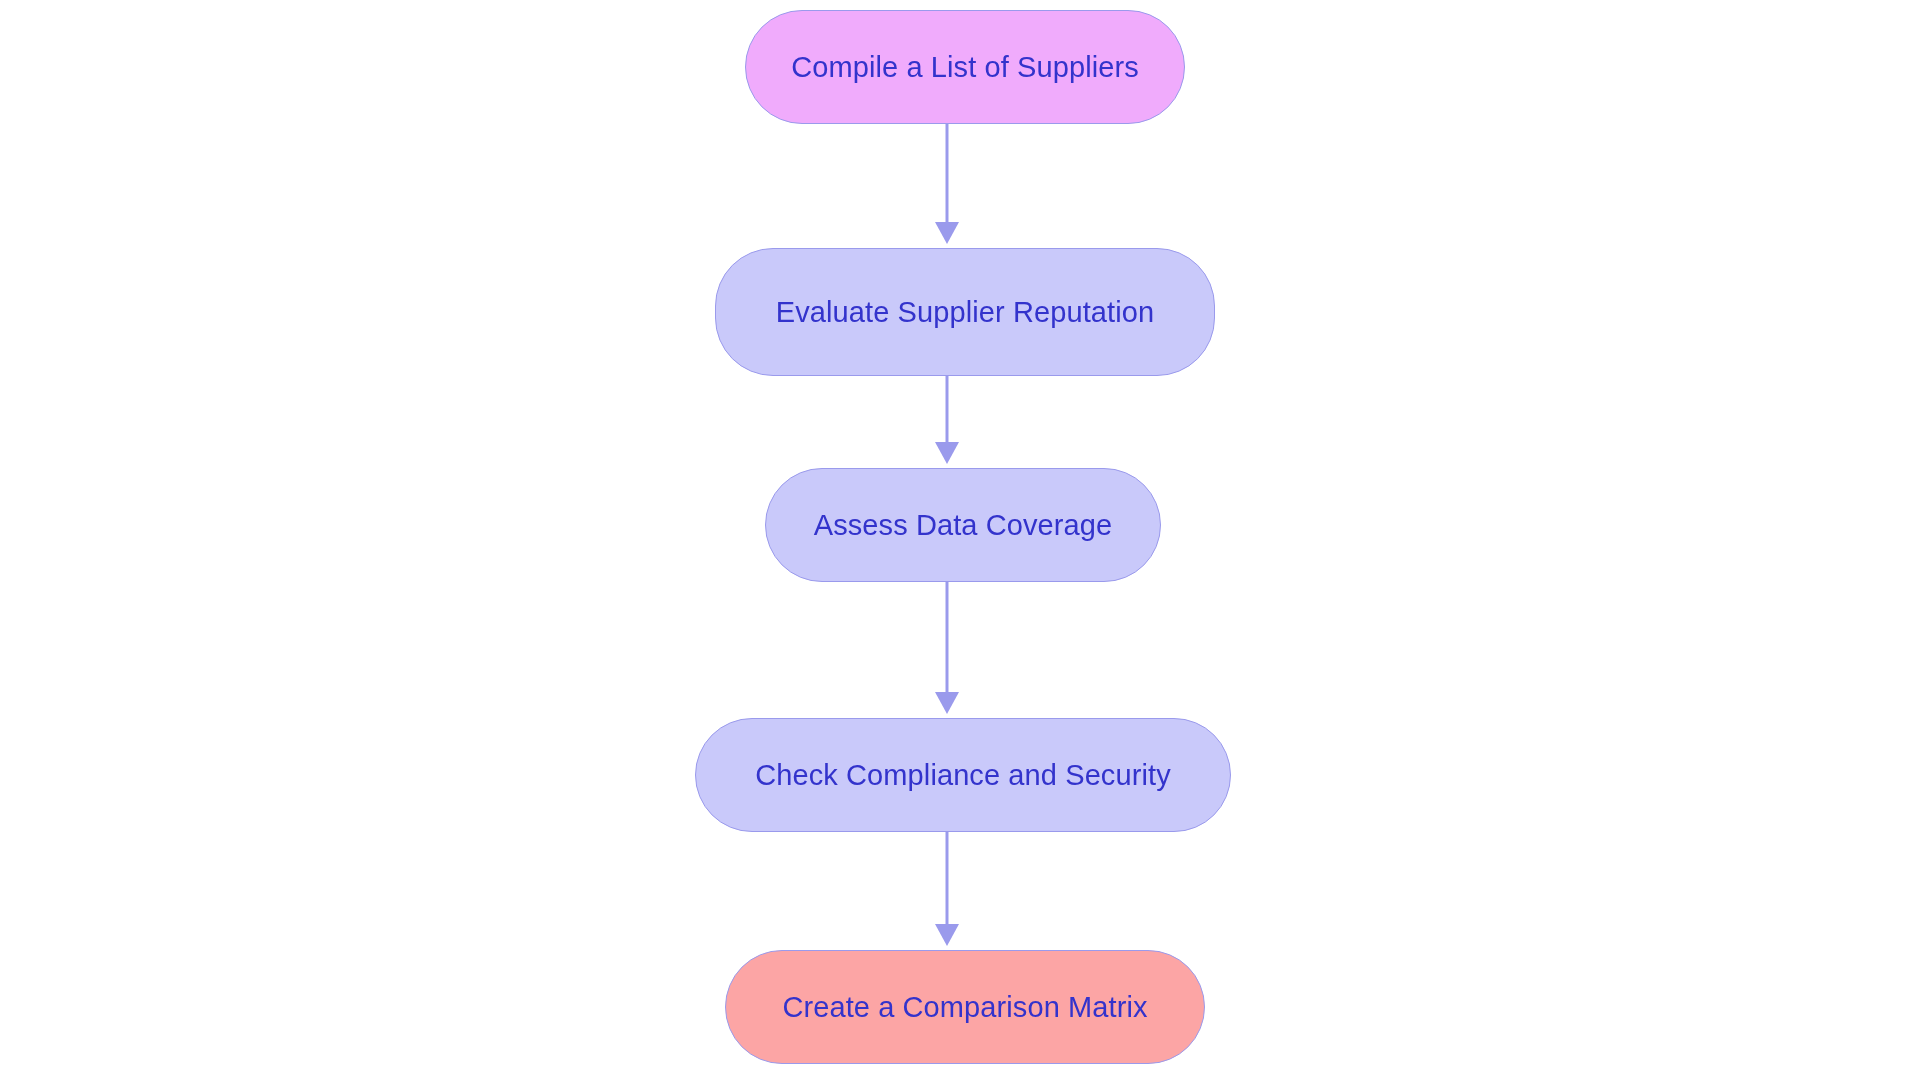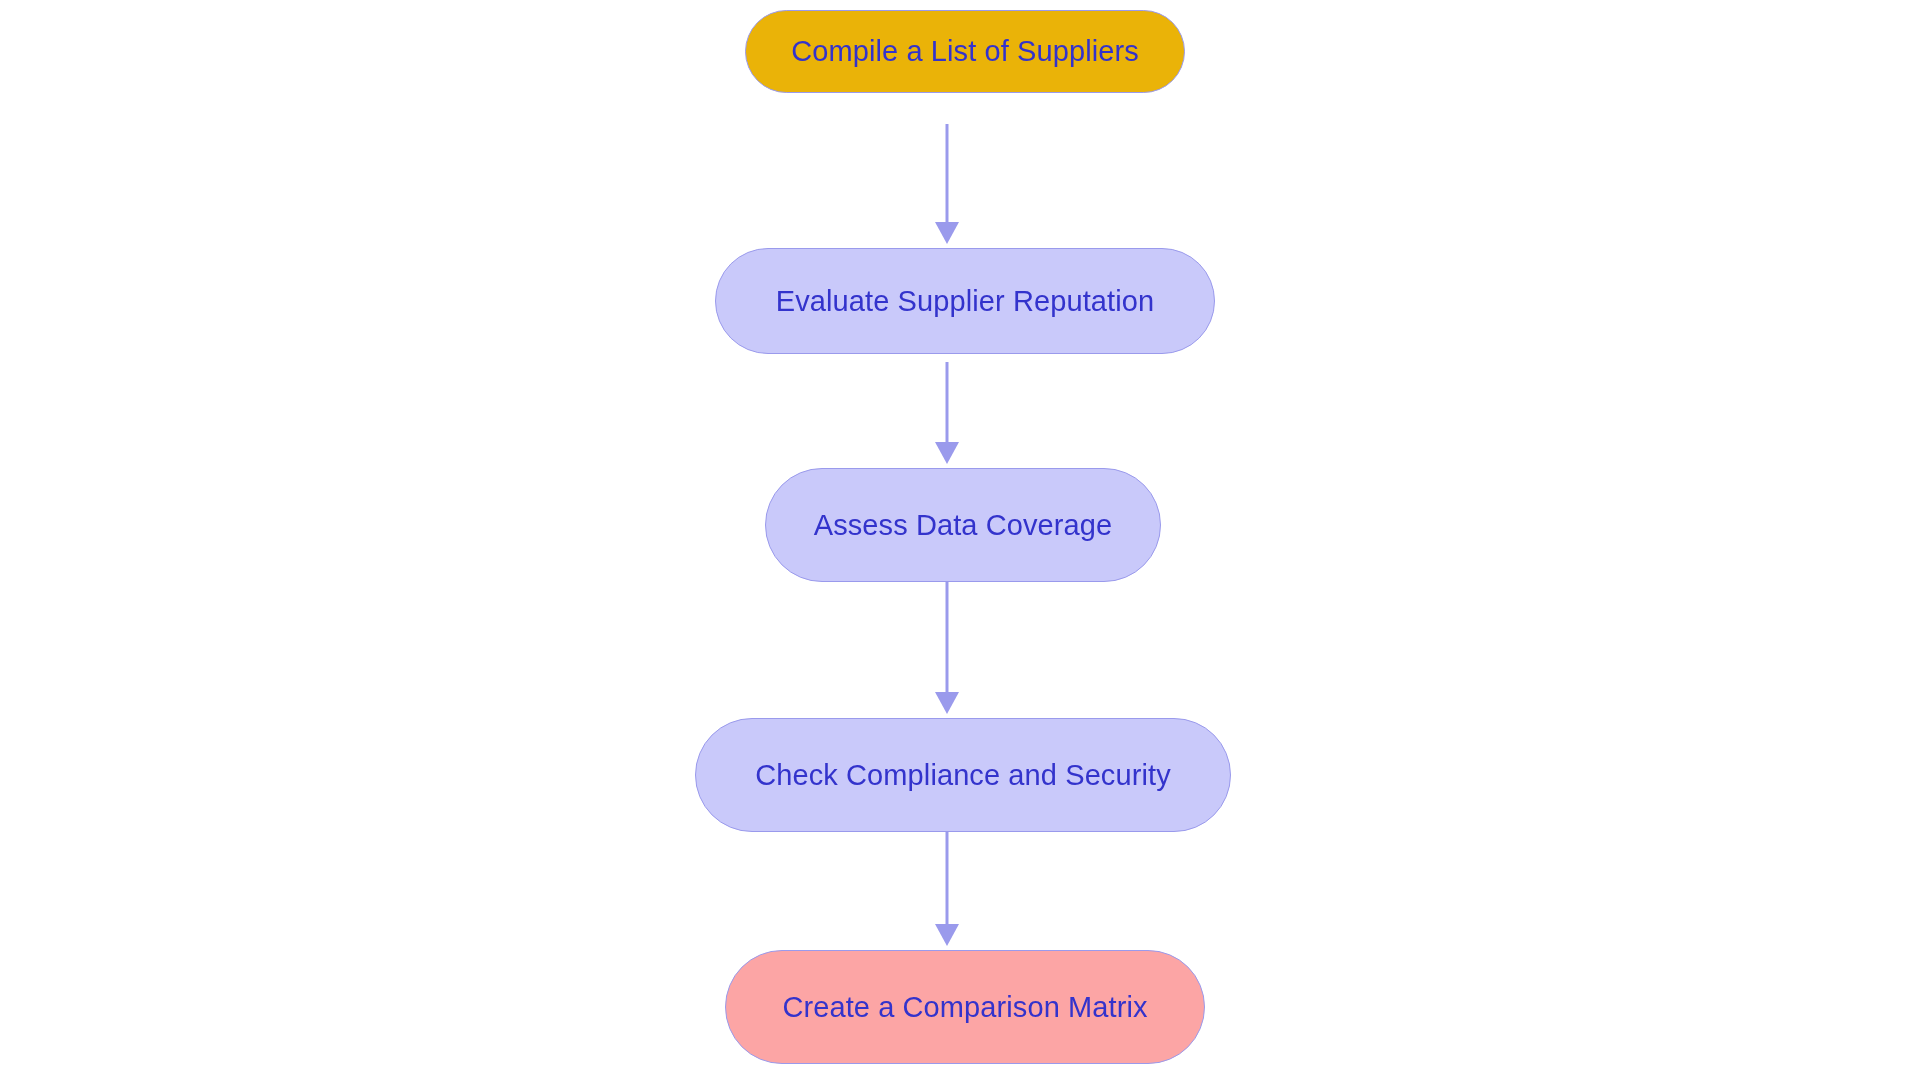--- a/index.html
+++ b/index.html
@@ -83,25 +83,25 @@
     </svg>
   </div>
 
   <div class="flow-connector" id="conn-3" style="left: 934px; top: 832px; height: 118px;">
     <svg width="26" height="118" viewBox="0 0 26 118" xmlns="http://www.w3.org/2000/svg">
       <line x1="13" y1="0" x2="13" y2="98" stroke="#9a9aec" stroke-width="3"></line>
       <polygon points="13,114 1,92 25,92" fill="#9a9aec"></polygon>
     </svg>
   </div>
 
-  <div class="flow-node" id="node-0" style="left: 745px; top: 10px; width: 440px; height: 83px; background: #eab308; border-color: rgb(154, 154, 236); color: rgb(51, 51, 204);">
+  <div class="flow-node" id="node-0" style="left: 745px; top: 10px; width: 440px; height: 114px; background: #f0abfc; border-color: rgb(154, 154, 236); color: rgb(51, 51, 204);">
     <span class="node-label">Compile a List of Suppliers</span>
   </div>
 
-  <div class="flow-node" id="node-1" style="left: 715px; top: 248px; width: 500px; height: 106px; background: rgb(201, 201, 250); border-color: rgb(154, 154, 236); color: rgb(51, 51, 204);">
+  <div class="flow-node" id="node-1" style="left: 715px; top: 248px; width: 500px; height: 128px; background: rgb(201, 201, 250); border-color: rgb(154, 154, 236); color: rgb(51, 51, 204);">
     <span class="node-label">Evaluate Supplier Reputation</span>
   </div>
 
   <div class="flow-node" id="node-3" style="left: 695px; top: 718px; width: 536px; height: 114px; background: rgb(201, 201, 250); border-color: rgb(154, 154, 236); color: rgb(51, 51, 204);">
     <span class="node-label">Check Compliance and Security</span>
   </div>
 
   <div class="flow-node" id="node-2" style="left: 765px; top: 468px; width: 396px; height: 114px; background: rgb(201, 201, 250); border-color: rgb(154, 154, 236); color: rgb(51, 51, 204);">
     <span class="node-label">Assess Data Coverage</span>
   </div>

